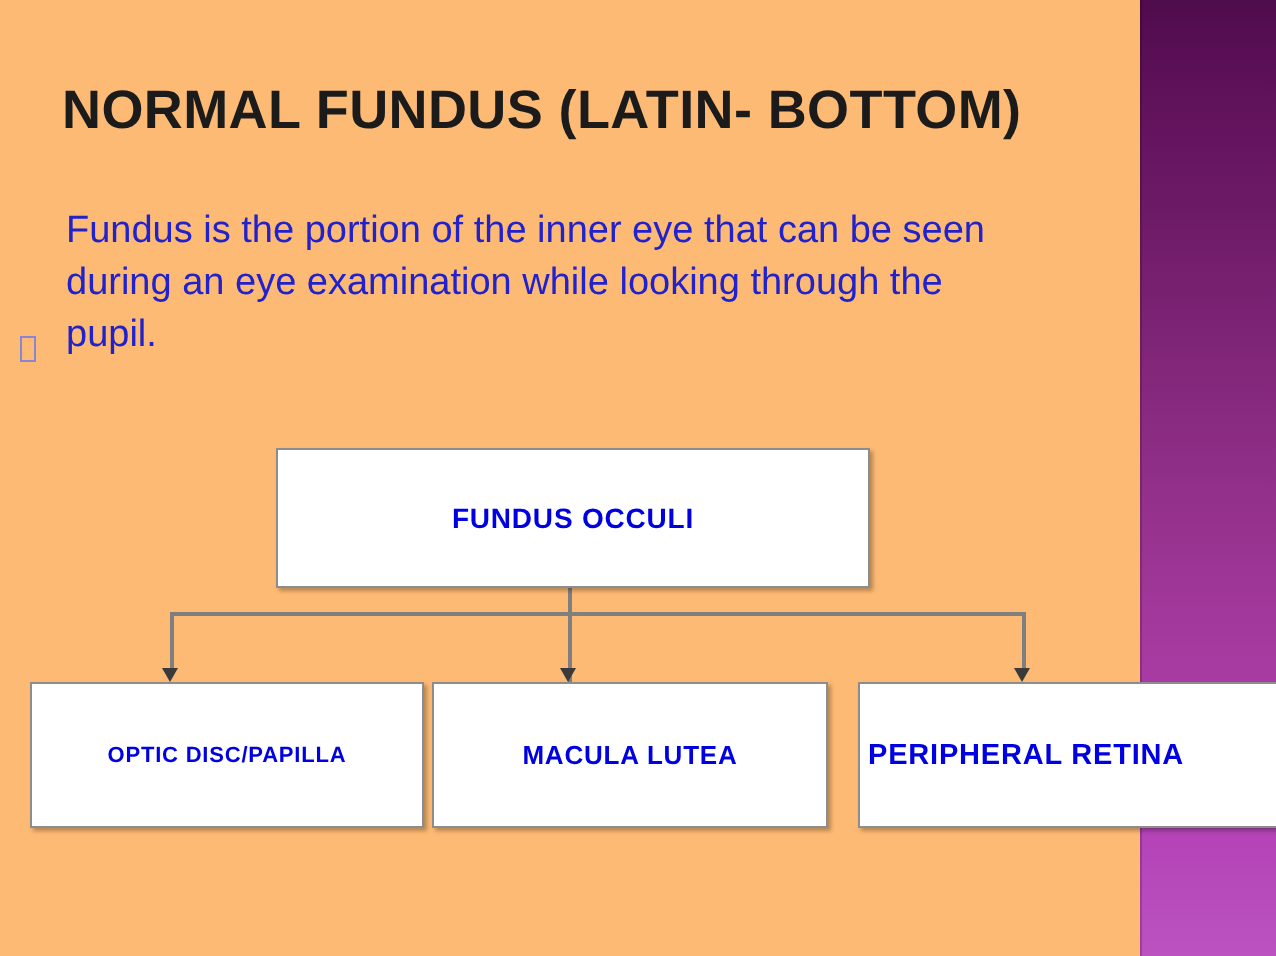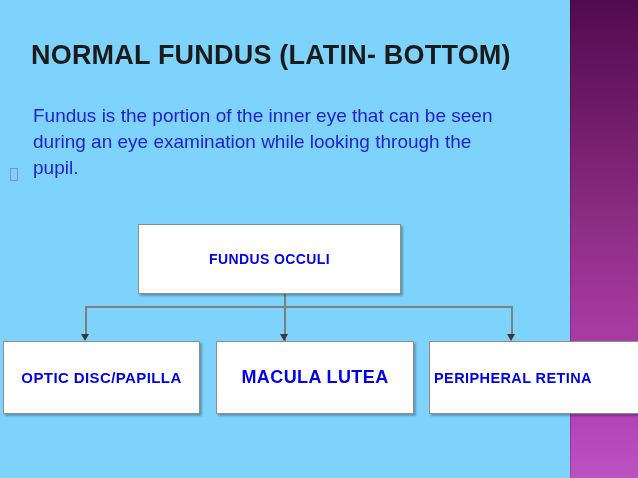--- a/index.html
+++ b/index.html
@@ -8,21 +8,21 @@
     padding: 0;
     background: #ffffff;
   }
   body {
     font-family: "Liberation Sans", sans-serif;
   }
   #slide {
     position: relative;
     width: 638px;
     height: 478px;
-    background: #7dd3fc;
+    background: #fdba74;
     overflow: hidden;
   }
 
   
   #side-band {
     position: absolute;
     left: 570px;
     top: 0;
     width: 68px;
     height: 478px;
@@ -95,37 +95,37 @@
     display: flex;
     align-items: center;
     justify-content: center;
     color: #0000e0;
     font-weight: bold;
     letter-spacing: 0.4px;
   }
   #node-root {
     left: 138px;
     top: 224px;
-    width: 263px;
+    width: 297px;
     height: 70px;
     font-size: 14px;
   }
   #node-optic {
-    left: 3px;
+    left: 15px;
     top: 341px;
     width: 197px;
     height: 73px;
-    font-size: 15px;
+    font-size: 11px;
   }
   #node-macula {
     left: 216px;
     top: 341px;
     width: 198px;
     height: 73px;
-    font-size: 18px;
+    font-size: 13px;
   }
   #node-retina {
     left: 429px;
     top: 341px;
     width: 213px;
     height: 73px;
     font-size: 14.5px;
     justify-content: flex-start;
     padding-left: 4px;
     overflow: hidden;

